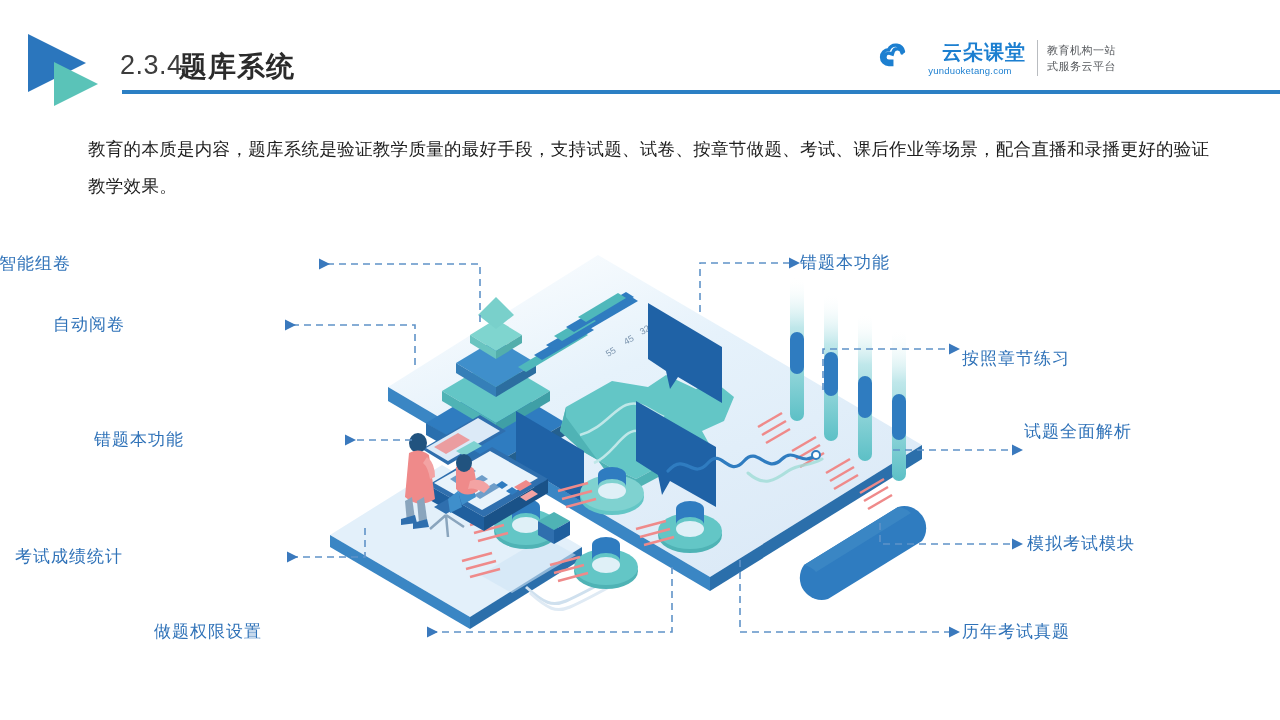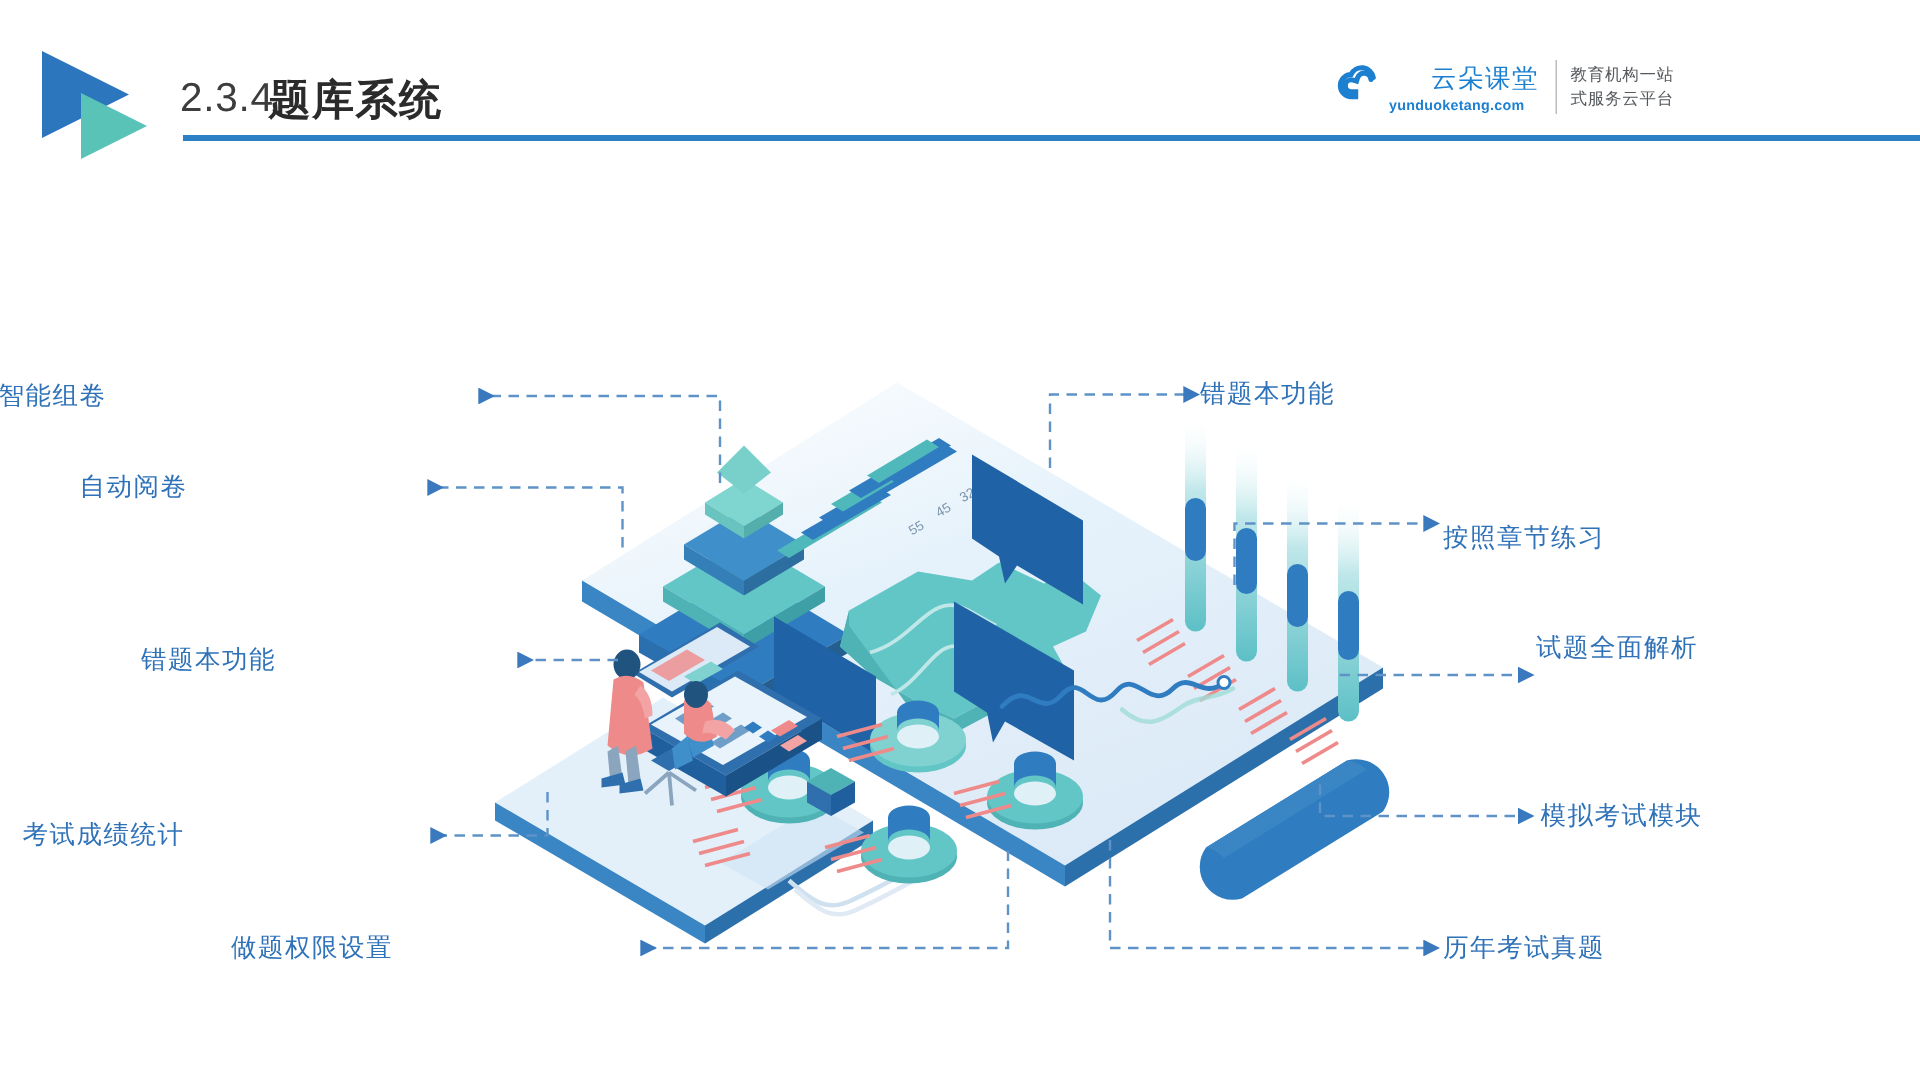--- a/index.html
+++ b/index.html
@@ -27,22 +27,22 @@
     font-size: 28px; color: #2b2b2b; font-weight: bold;
     letter-spacing: 1px; white-space: nowrap;
   }
   .title-rule {
     position: absolute; left: 122px; top: 90px;
     width: 1158px; height: 4px; background: #2b7fc4;
   }
   .brand { position: absolute; right: 12px; top: 32px; display: flex; align-items: center; height: 52px; }
   .brand-cloud { width: 34px; height: 34px; margin-right: 2px; }
   .brand-word { display: flex; flex-direction: column; justify-content: center; }
-  .brand-cn { font-size: 17px; font-weight: normal; color: #1c7fd0; letter-spacing: 1px; line-height: 23px; margin-left: 28px; }
-  .brand-en { font-size: 9.5px; font-weight: bold; color: #1c7fd0; letter-spacing: 0.2px; margin-top: 1px; }
+  .brand-cn { font-size: 20px; font-weight: bold; color: #1c7fd0; letter-spacing: 1px; line-height: 23px; margin-left: 28px; }
+  .brand-en { font-size: 9.5px; font-weight: normal; color: #1c7fd0; letter-spacing: 0.2px; margin-top: 1px; text-align: center; }
   .brand-div { width: 1px; height: 36px; background: #b9bcc0; margin: 0 9px 0 11px; }
   .brand-tag { font-size: 11px; color: #55585c; line-height: 16px; letter-spacing: 0.5px; }
 
   
   .body-copy {
     position: absolute; left: 88px; top: 131px; width: 1130px;
     font-size: 17.5px; color: #1d1d1d; line-height: 37px; letter-spacing: 0.3px;
   }
 
   
@@ -81,20 +81,21 @@
       <div class="brand-cn">云朵课堂</div>
       <div class="brand-en">yunduoketang.com</div>
     </div>
     <div class="brand-div"></div>
     <div class="brand-tag">
       <div>教育机构一站</div>
       <div>式服务云平台</div>
     </div>
   </div>
 
+  <div class="body-copy">教育的本质是内容，题库系统是验证教学质量的最好手段，支持试题、试卷、按章节做题、考试、课后作业等场景，配合直播和录播更好的验证教学效果。</div>
 
   <svg id="art" viewBox="0 0 620 420">
     <defs>
       <linearGradient id="gTop" x1="0" y1="0" x2="0.6" y2="1">
         <stop offset="0" stop-color="#ffffff"></stop>
           <stop offset="0.45" stop-color="#e6f2fb"></stop>
           <stop offset="1" stop-color="#dceaf7"></stop>
       </linearGradient>
       <linearGradient id="gCyl" x1="0" y1="0" x2="0" y2="1">
         <stop offset="0" stop-color="#ffffff" stop-opacity="0"></stop>

